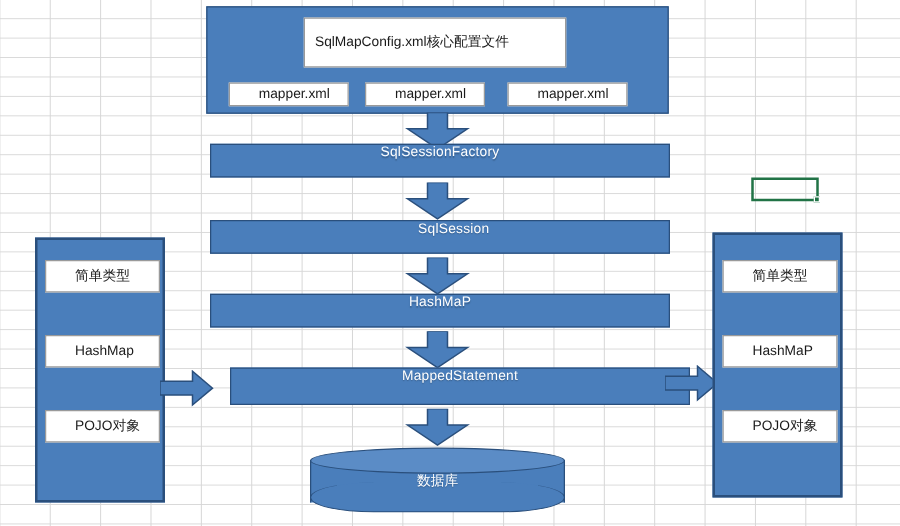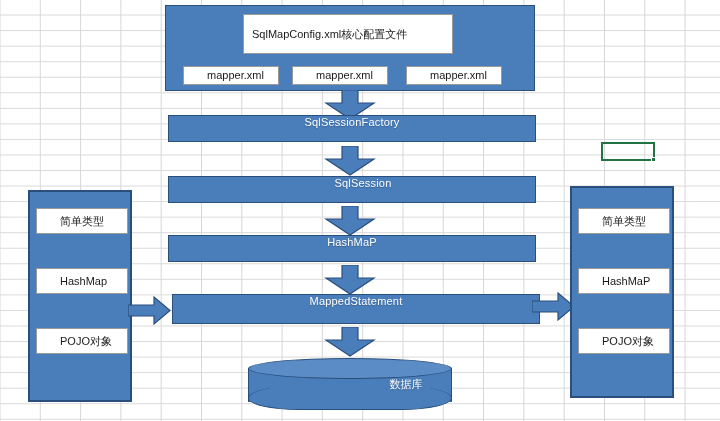--- a/index.html
+++ b/index.html
@@ -100,25 +100,24 @@
     border-top:none;
   }
   #db-cylinder .cyl-top{
     position:absolute;left:0;top:0px;width:204px;height:21px;
     background:#5b8cc6;
     border:1px solid #2a4f7c;
     border-radius:50%;
     box-sizing:border-box;
   }
   #db-cylinder .cyl-label{
-    position:absolute;left:16px;top:0;width:204px;height:52px;
+    position:absolute;left:0;top:0;width:204px;height:52px;
     display:flex;align-items:center;justify-content:center;
     color:#ffffff;font-size:11px;
     text-shadow:0 1px 1px rgba(0,0,0,.25);
-    padding-left:40px;
   }
 
   
   #selected-cell{
     position:absolute;
     left:601px;top:142px;width:54px;height:19px;
     border:2px solid #217346;
     box-sizing:border-box;
     background:transparent;
   }
@@ -182,21 +181,21 @@
   <div class="blue-box" style="left:168px;top:235px;width:368px;height:27px;">
     <span>HashMaP</span>
   </div>
 
   <div class="arrow-down" style="left:322px;top:265px;">
     <svg width="56" height="30" viewBox="0 0 56 30">
       <polygon points="20,0 36,0 36,13 52,13 28,29 4,13 20,13" fill="#4a7ebb" stroke="#2a4f7c" stroke-width="1.2"></polygon>
     </svg>
   </div>
 
-  <div class="blue-box" style="left:172px;top:294px;width:368px;height:30px;">
+  <div class="blue-box" style="left:184px;top:294px;width:368px;height:30px;">
     <span>MappedStatement</span>
   </div>
 
   <div class="arrow-down" style="left:322px;top:327px;">
     <svg width="56" height="30" viewBox="0 0 56 30">
       <polygon points="20,0 36,0 36,13 52,13 28,29 4,13 20,13" fill="#4a7ebb" stroke="#2a4f7c" stroke-width="1.2"></polygon>
     </svg>
   </div>
 
   <div id="db-cylinder">

